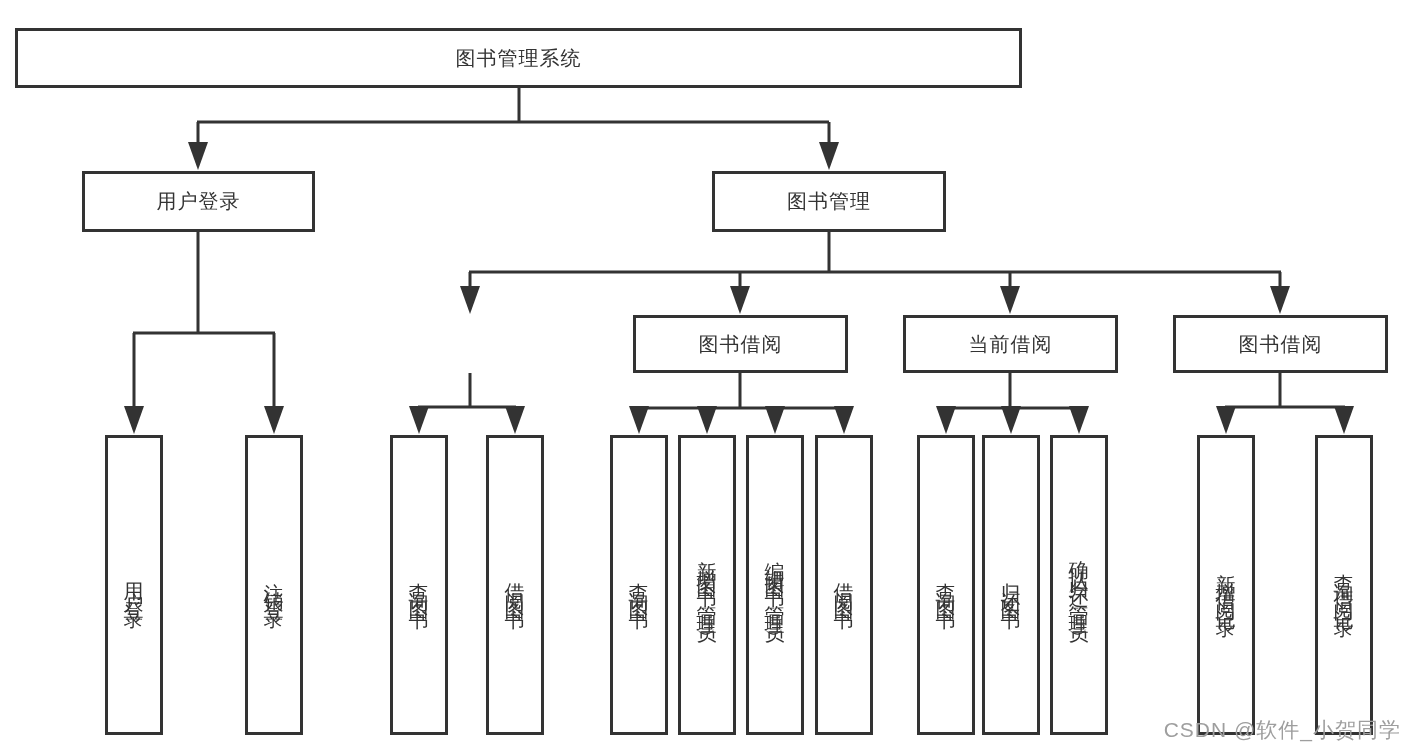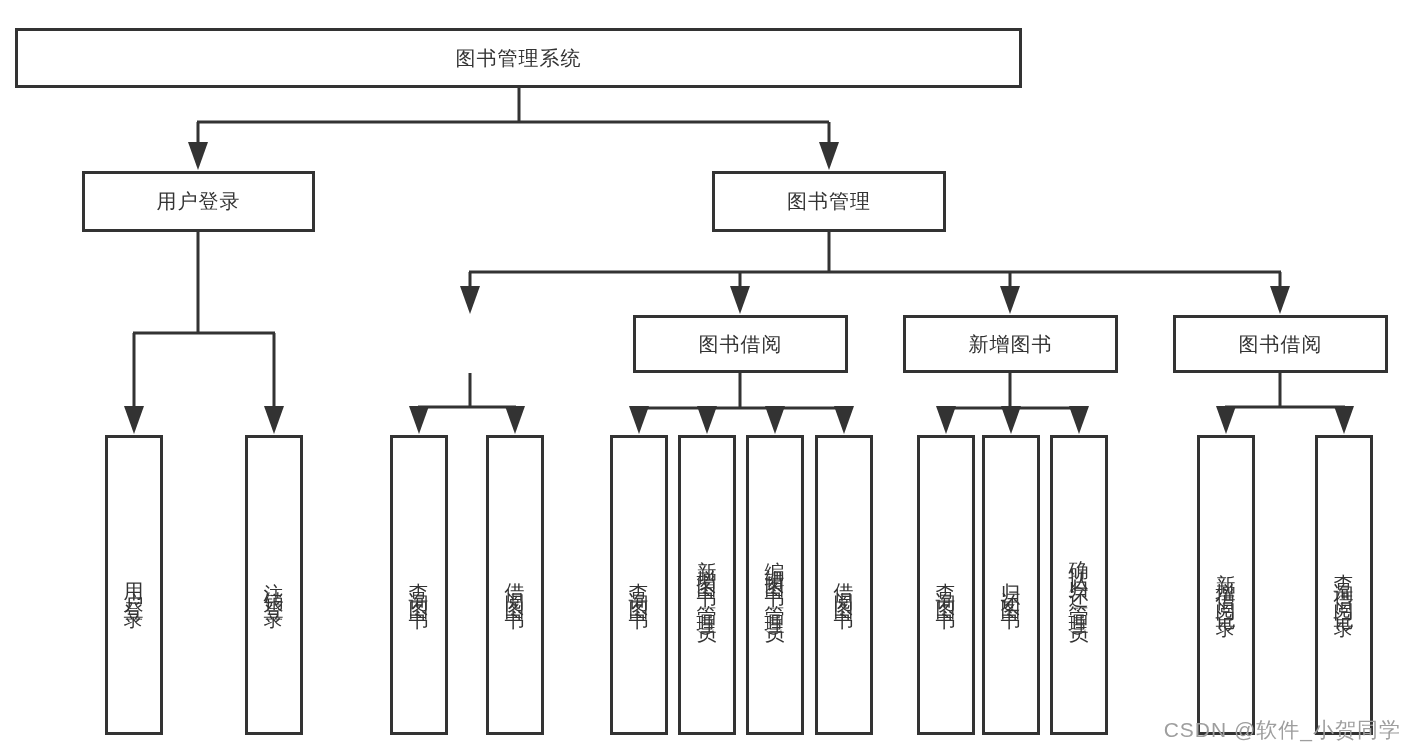--- a/index.html
+++ b/index.html
@@ -110,21 +110,21 @@
         <polygon points="1334,406 1354,406 1344,434"></polygon>
       </g>
   </svg>
 
   <div class="box n-root">图书管理系统</div>
 
   <div class="box n-userlogin">用户登录</div>
   <div class="box n-bookmgmt">图书管理</div>
 
   <div class="box lvl3 n-bookborrow">图书借阅</div>
-  <div class="box lvl3 n-currentborrow">新增图书</div>
+  <div class="box lvl3 n-currentborrow">当前借阅</div>
   <div class="box lvl3 n-records">图书借阅</div>
 
   <div class="leaf lf-1">
     <span class="vtext">用户登录</span>
   </div>
   <div class="leaf lf-2">
     <span class="vtext">注销登录</span>
   </div>
   <div class="leaf lf-3">
     <span class="vtext">查询图书</span>

